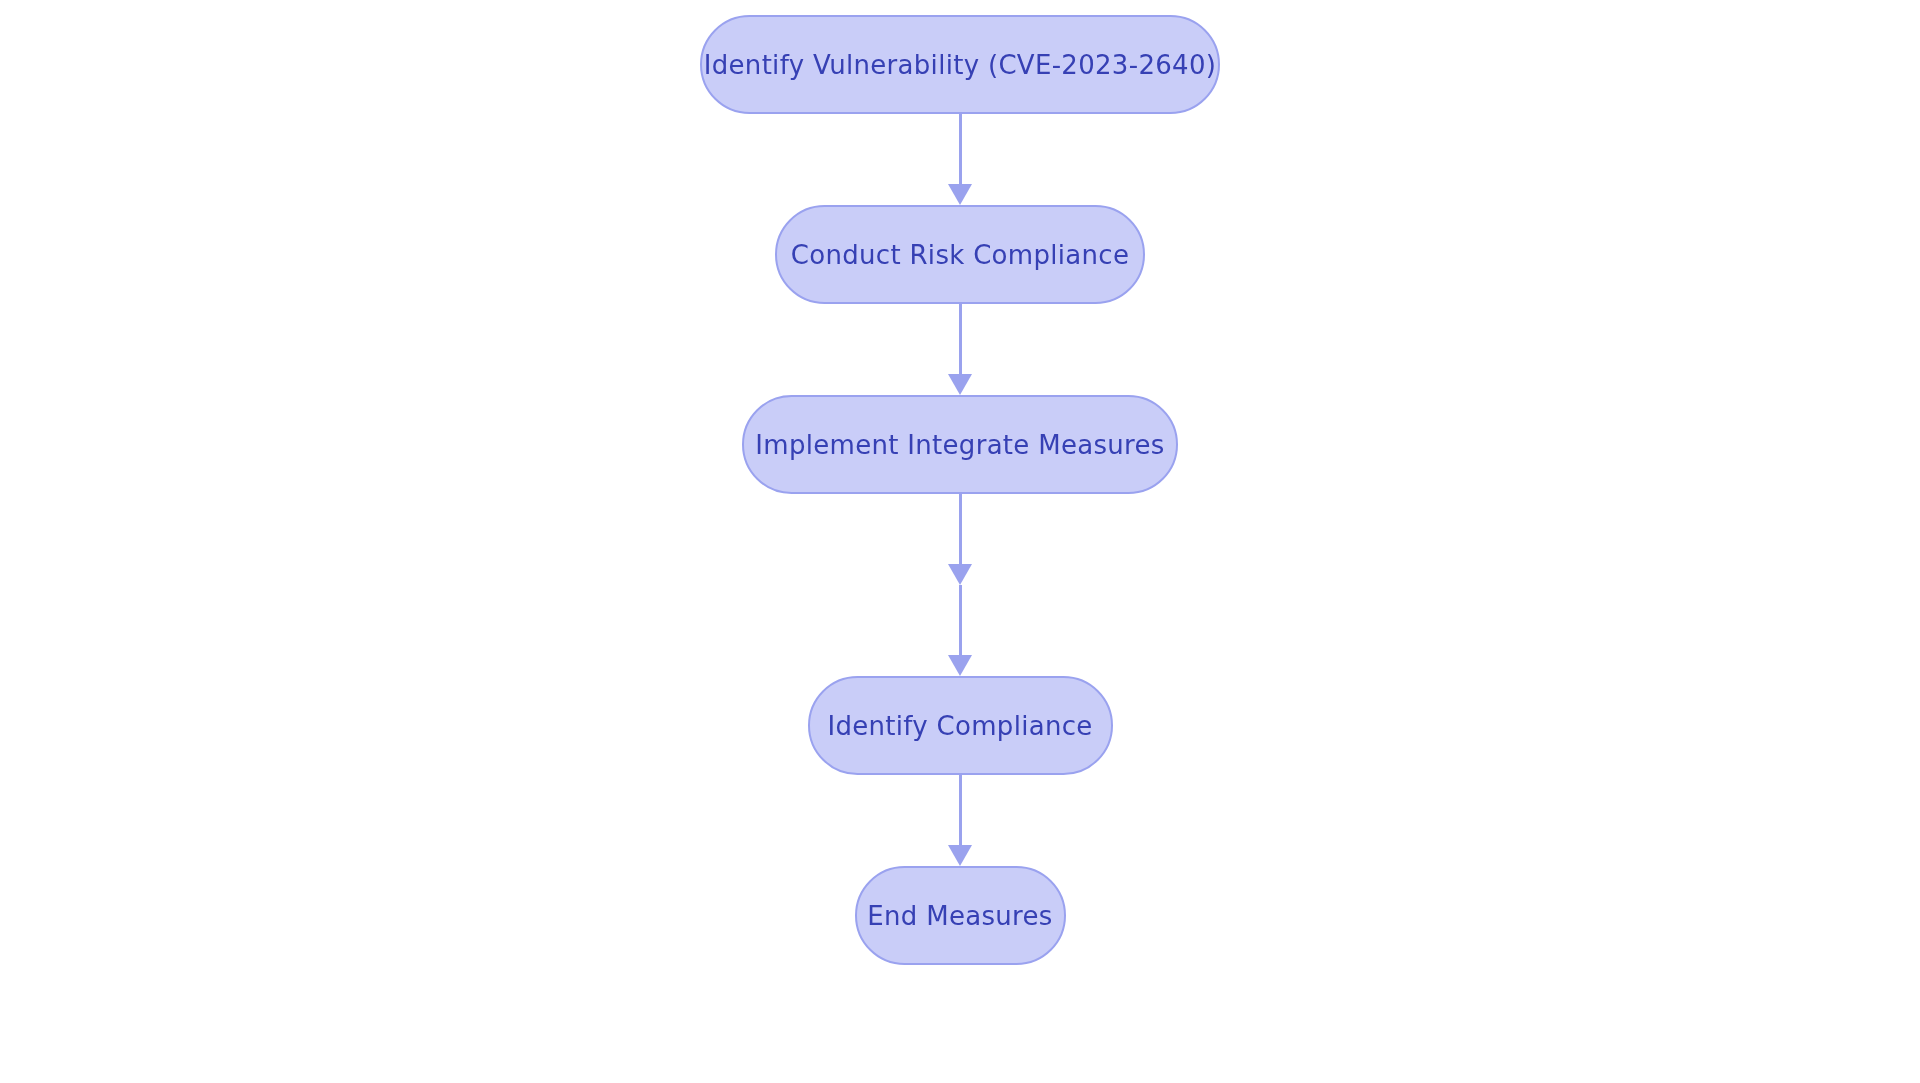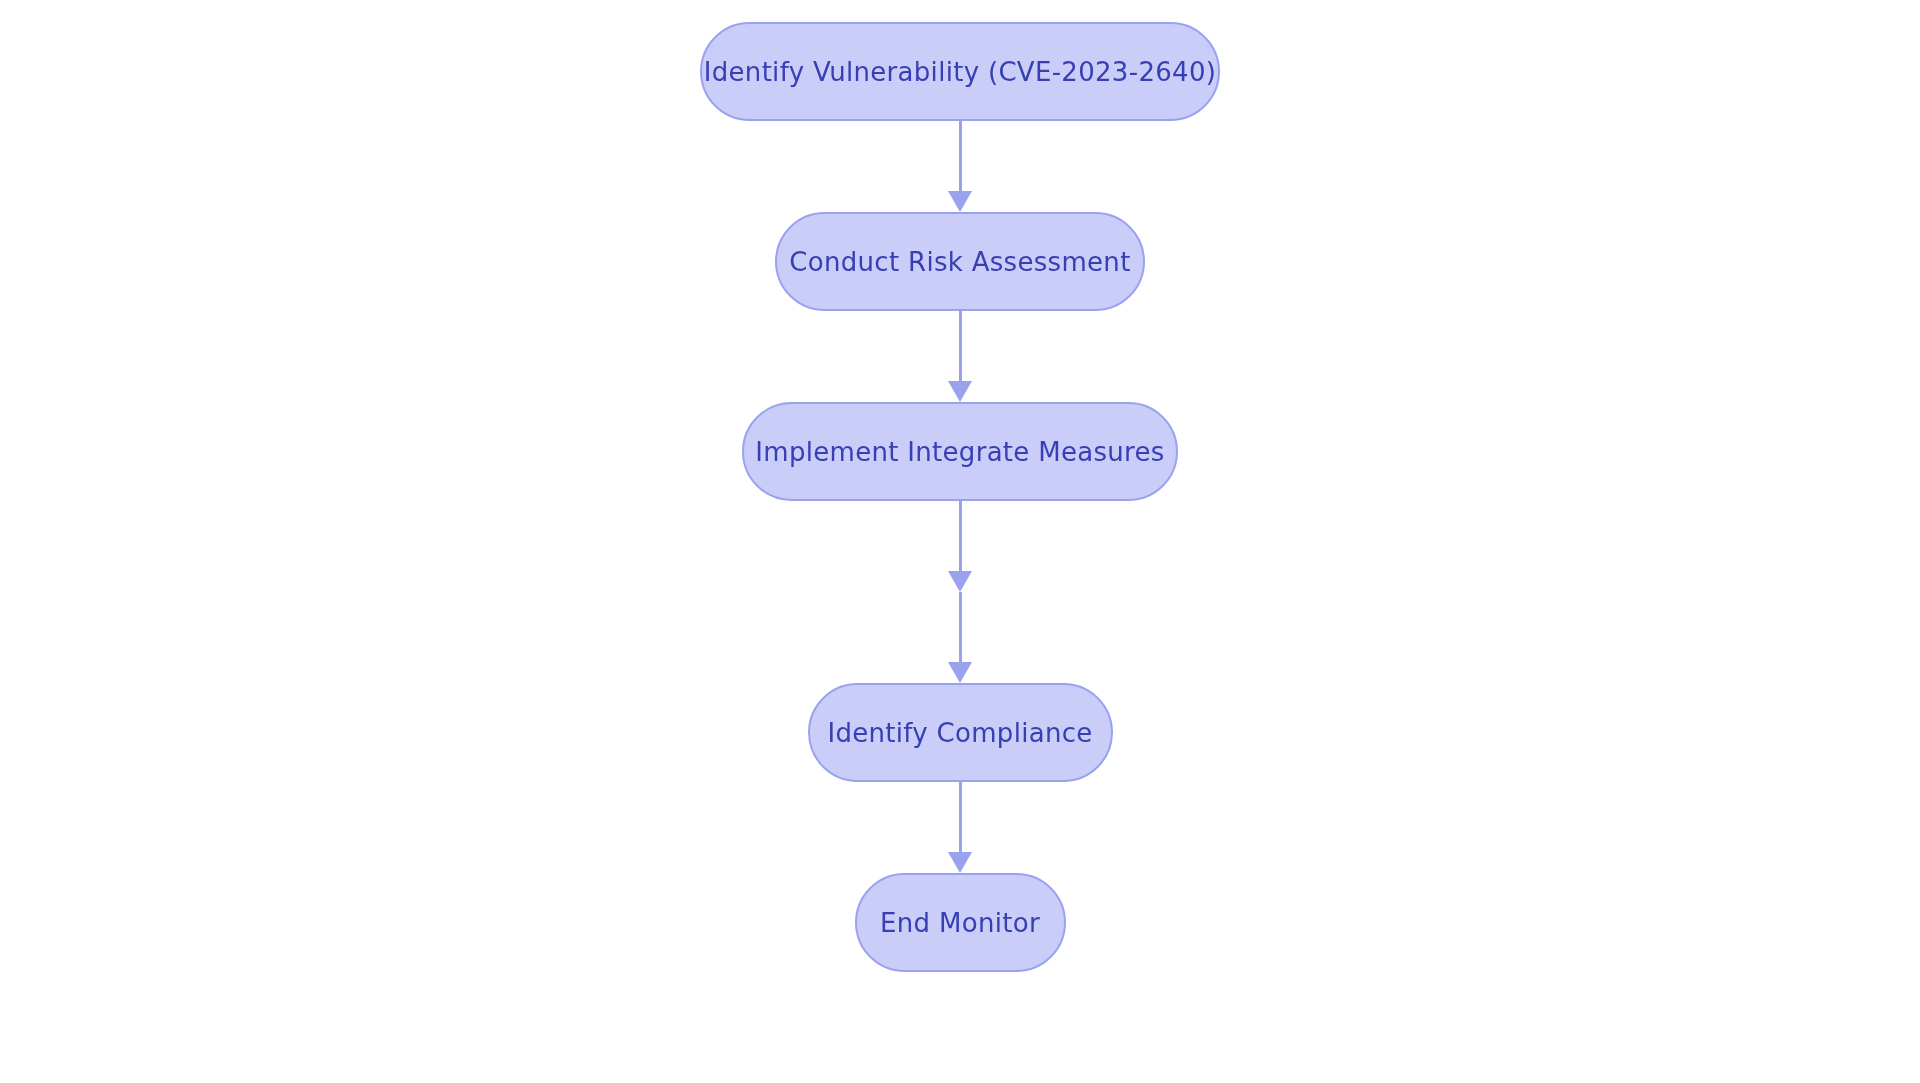--- a/index.html
+++ b/index.html
@@ -34,21 +34,21 @@
     align-items: center;
     justify-content: center;
     flex: 0 0 auto;
     white-space: nowrap;
   }
   .node .label {
     color: var(--node-text);
     font-size: 26px;
     letter-spacing: 0.3px;
   }
-  .n1 { width: 520px; margin-top: 7px; }
+  .n1 { width: 520px; }
   .n2 { width: 370px; }
   .n3 { width: 436px; }
   .n4 { width: 292px; }
   .n5 { width: 305px; }
   .n6 { width: 211px; }
   .connector {
     height: 91px;
     flex: 0 0 auto;
     display: flex;
     flex-direction: column;
@@ -75,21 +75,21 @@
   <div class="node n1">
     <span class="label">Identify Vulnerability (CVE-2023-2640)</span>
   </div>
 
   <div class="connector">
     <div class="line"></div>
     <div class="head"></div>
   </div>
 
   <div class="node n2">
-    <span class="label">Conduct Risk Assessment</span>
+    <span class="label">Conduct Risk Compliance</span>
   </div>
 
   <div class="connector">
     <div class="line"></div>
     <div class="head"></div>
   </div>
 
   <div class="node n3">
     <span class="label">Implement Integrate Measures</span>
   </div>
@@ -108,16 +108,16 @@
   <div class="node n5">
     <span class="label">Identify Compliance</span>
   </div>
 
   <div class="connector">
     <div class="line"></div>
     <div class="head"></div>
   </div>
 
   <div class="node n6">
-    <span class="label">End Monitor</span>
+    <span class="label">End Measures</span>
   </div>
 
 </div>
 
 </body></html>

